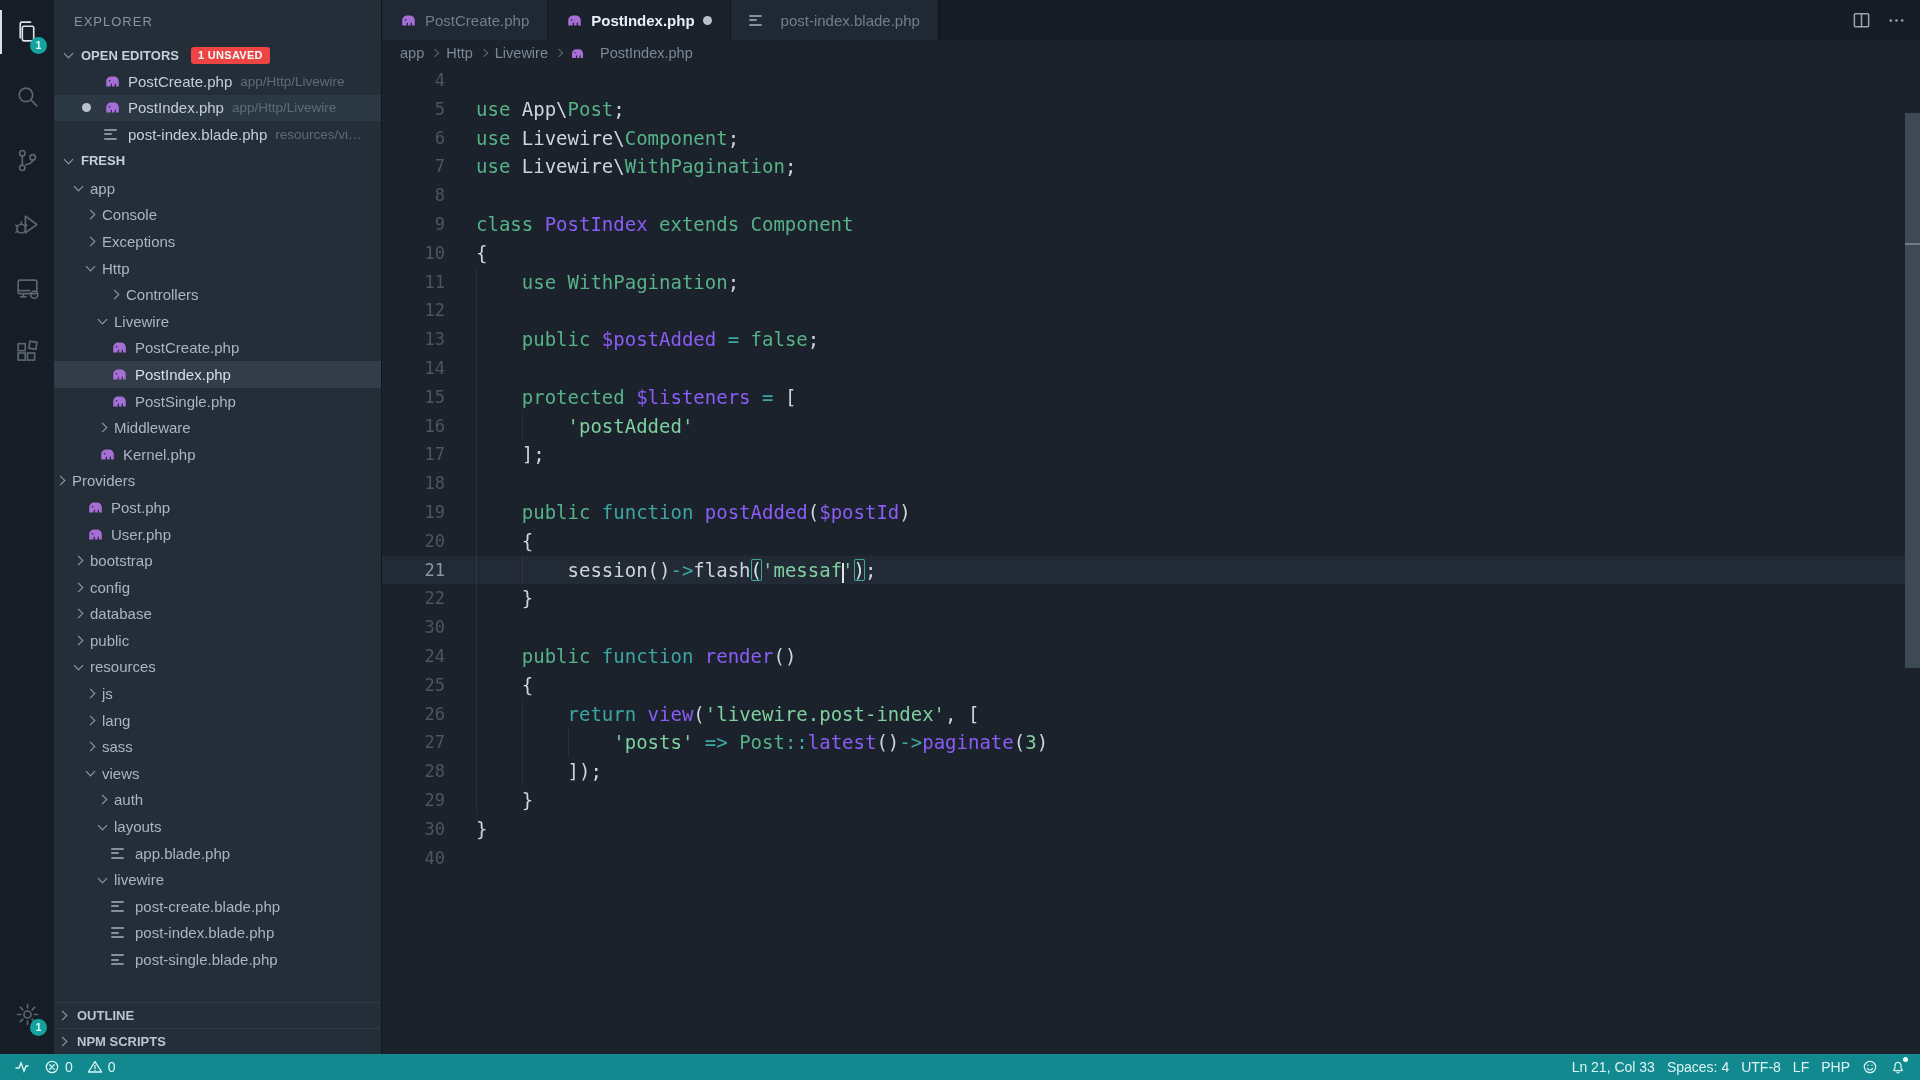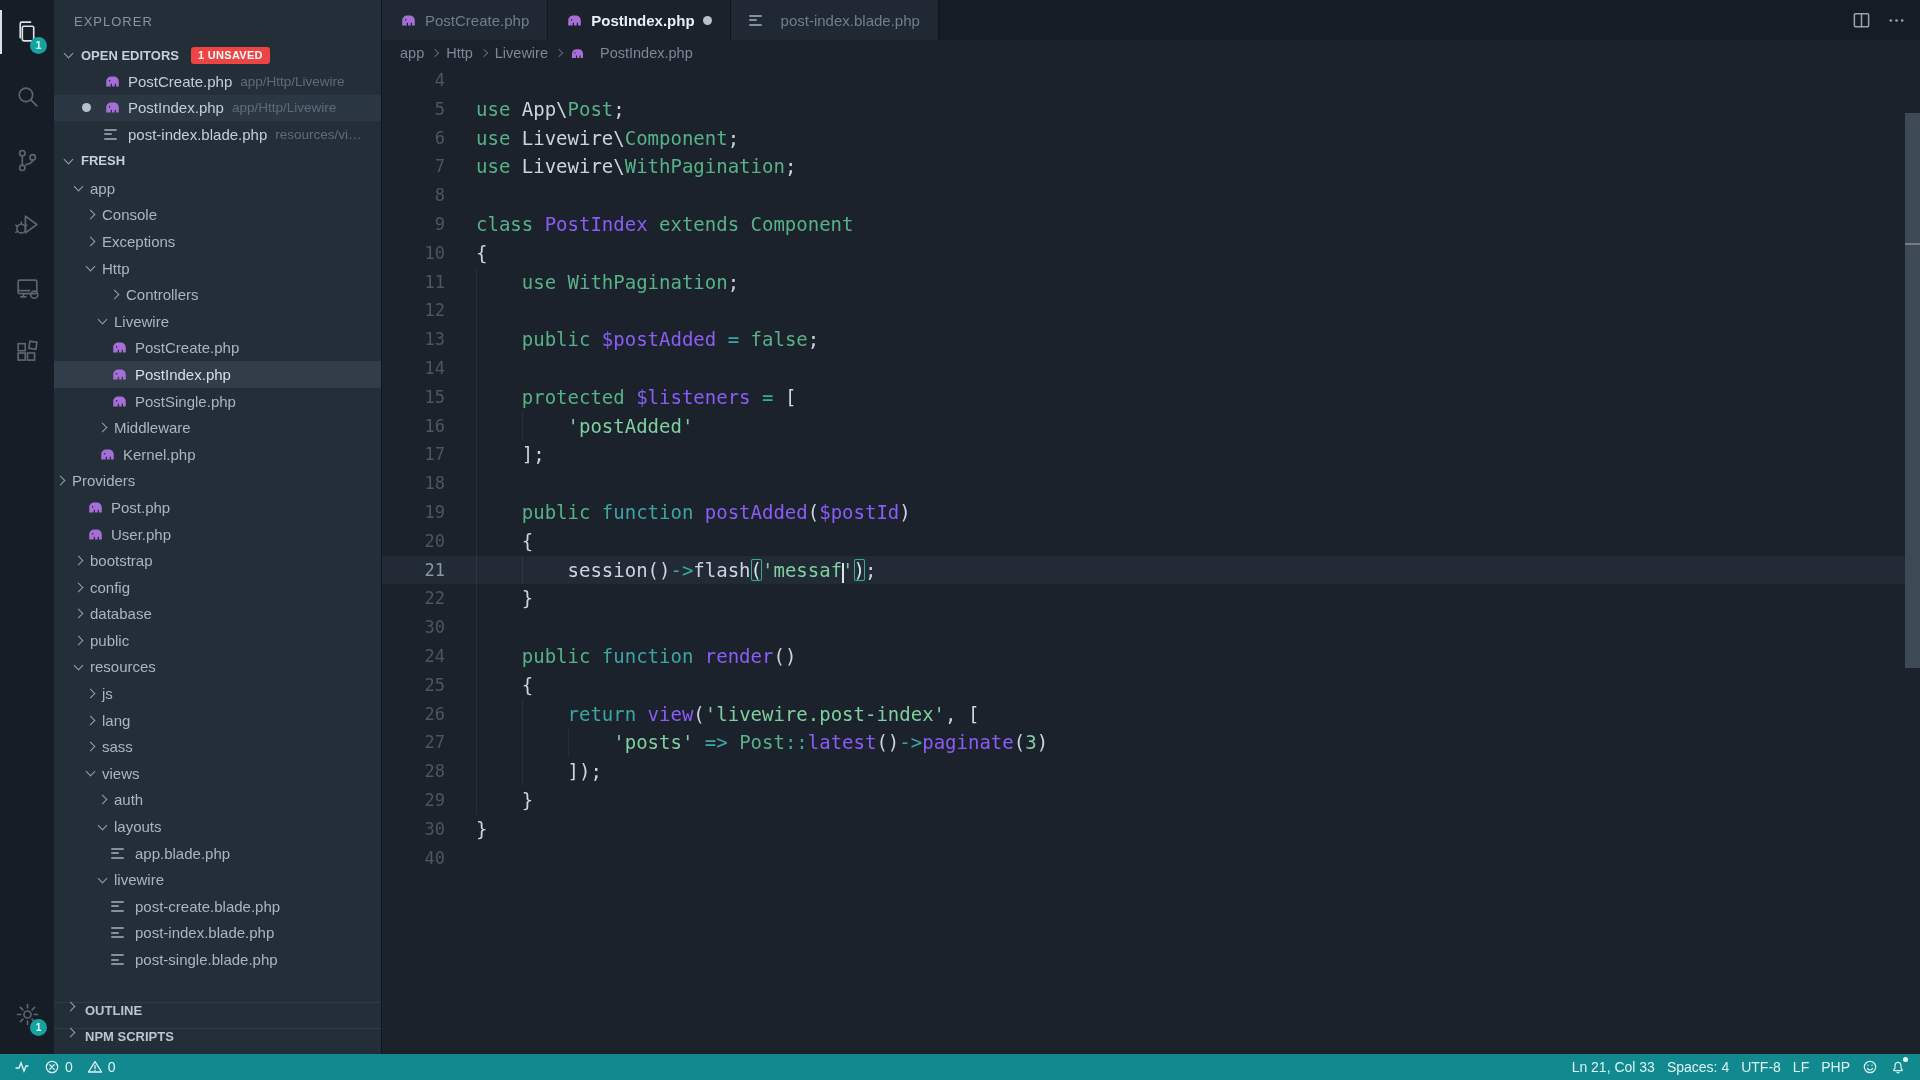--- a/index.html
+++ b/index.html
@@ -31,21 +31,21 @@
   .php-i { color:#a66ed6; }
   .blade-i { display:inline-flex; flex-direction:column; gap:2.5px; width:14px; margin-right:10px; flex:none; }
   .blade-i i { height:2px; background:#8290a0; border-radius:1px; display:block; }
   .blade-i i:nth-child(1){ width:13px; } .blade-i i:nth-child(2){ width:8px; } .blade-i i:nth-child(3){ width:13px; }
   .oe-desc { color:#5f6b78; font-size:13.5px; margin-left:8px; overflow:hidden; text-overflow:ellipsis; }
   #tree { position:absolute; top:175px; left:0; right:0; height:827px; overflow:hidden; }
   .trow { height:26.6px; display:flex; align-items:center; font-size:15px; color:#a9b5c2; cursor:pointer; white-space:nowrap; }
   .trow .chev { margin-right:8px; }
   .trow.sel { background:#323d49; color:#d7dfe8; }
   #sb-panels { position:absolute; bottom:0; left:0; right:0; }
-  .panel-head { height:26px; border-top:1px solid rgba(255,255,255,.06); display:flex; gap:8px; padding-left:10px; font-size:13px; font-weight:bold; color:#bac5d0; cursor:pointer; }
+  .panel-head { height:26px; border-top:1px solid rgba(255,255,255,.06); display:flex; align-items:center; gap:8px; padding-left:2px; font-size:13px; font-weight:bold; color:#bac5d0; cursor:pointer; }
 
   
   #editor { position:absolute; left:382px; top:0; right:0; height:1054px; background:#1b222c; }
   #tabbar { position:absolute; left:0; top:0; right:0; height:40px; background:#151c25; display:flex; }
   .tab { height:40px; display:flex; align-items:center; padding:0 18px; gap:8px; font-size:15px; color:#707e8c; background:#1f2833; border-right:1px solid #10161d; cursor:pointer; white-space:nowrap; }
   .tab.active { background:#1b222c; color:#e9eff6; font-weight:bold; }
   .tab .fi { margin-right:0; }
   #tab-actions { position:absolute; right:14px; top:0; height:40px; display:flex; align-items:center; gap:16px; color:#97a4b2; }
   #tab-actions .ticon { width:19px; height:19px; cursor:pointer; }
   #breadcrumb { position:absolute; left:0; top:40px; right:0; height:26px; display:flex; align-items:center; padding-left:18px; gap:8px; font-size:14.5px; color:#7b8896; }

